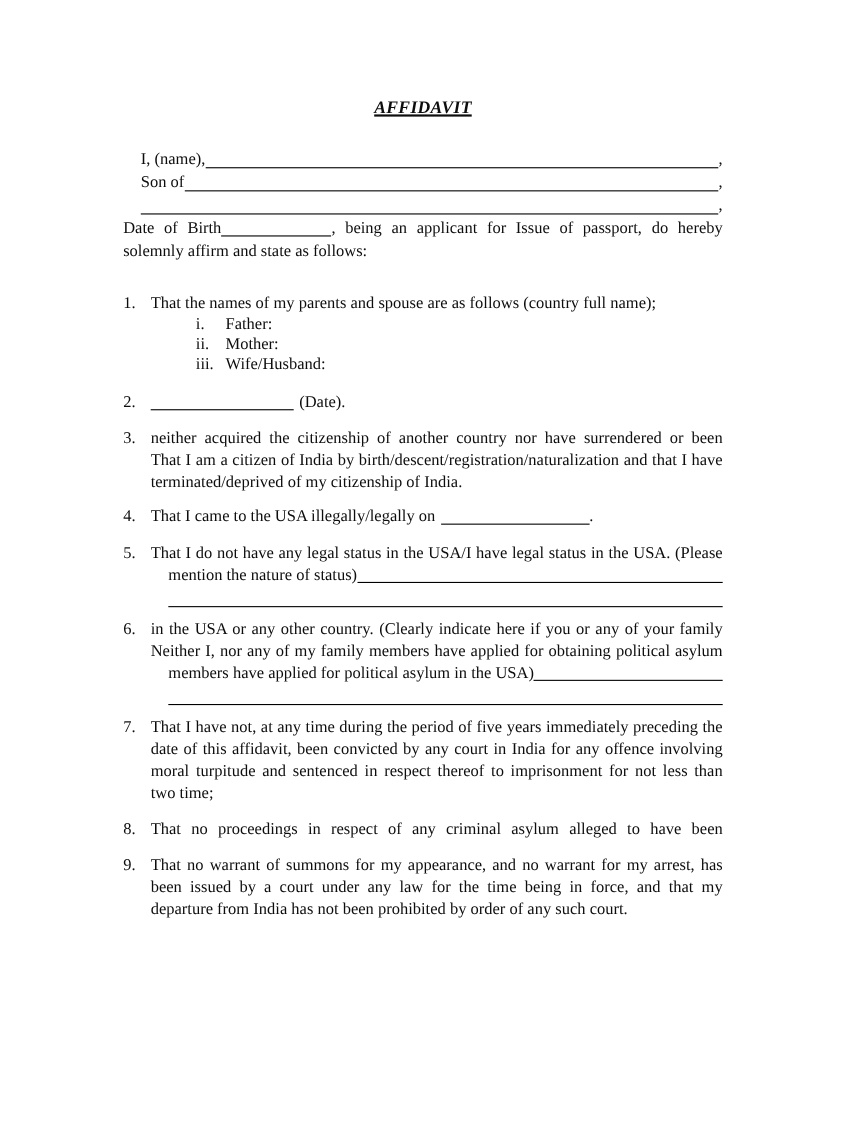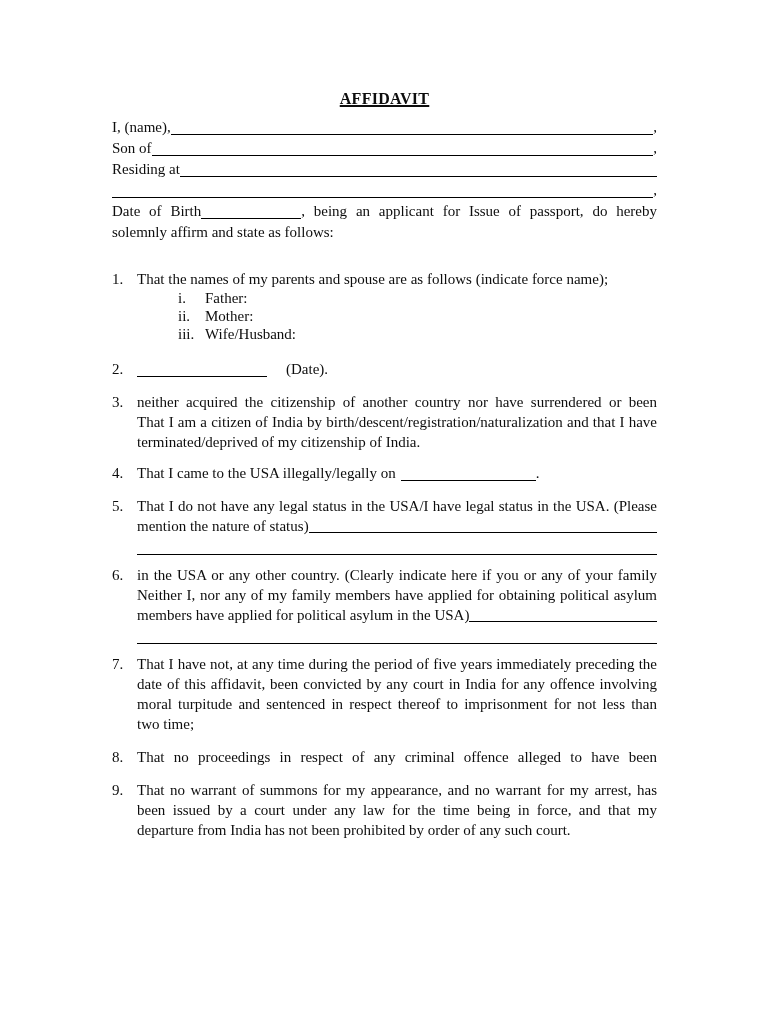--- a/index.html
+++ b/index.html
@@ -6,37 +6,37 @@
   html, body { background:#ffffff; }
   body {
     width:770px; height:1024px; overflow:hidden;
     font-family:"Liberation Serif", serif;
     color:#0d0d0d;
   }
   .page { padding:90px 113px 0 112px; }
   .title {
     font-size:16px; font-weight:700; text-align:center;
     text-decoration:underline; text-decoration-thickness:1.5px;
-    margin-bottom:9px; letter-spacing:.3px;
+    margin-bottom:27px; letter-spacing:.3px;font-style:italic;
   }
   .intro { font-size:15px; line-height:21px; }
   .intro .frow { height:21px; }
-  .frow { display:flex; }
+  .frow { display:flex;margin-left:16px; }
   .frow > span { white-space:pre; }
   .fill {
     flex:1 1 auto; align-self:flex-end; height:0;
     border-bottom:1.4px solid #000; margin-bottom:3px;
   }
   .jl { text-align:justify; text-align-last:justify; }
   .iblank {
     display:inline-block; height:0; width:100px;
     border-bottom:1.4px solid #000; vertical-align:-2.5px;
   }
   .w100 { width:100px; } .w130 { width:130px; } .w135 { width:135px; }
-  .ml { margin-left:5px; } .gap { margin-left:19px;text-align:center; }
+  .ml { margin-left:5px; } .gap { margin-left:5px;text-align:center; }
   .list { margin-top:26px; font-size:15px; line-height:20px; }
   .item { display:flex; margin-bottom:13px; }
   .item.mb16 { margin-bottom:16px; }
   .item.mb11 { margin-bottom:11px; }
   .item.mb7  { margin-bottom:7px; }
   .num { width:25px; flex:0 0 25px; }
   .body { width:520px; flex:0 0 520px; }
   .body .frow { height:20px; }
   .frow.ul { height:22px; }
   .sub { display:flex; line-height:18px; }
@@ -54,37 +54,33 @@
         <span>I, (name),</span>
         <span class="fill"></span>
         <span>,</span>
       </div>
     <div class="frow">
         <span>Son of</span>
         <span class="fill"></span>
         <span>,</span>
       </div>
     <div class="frow">
-        <span>Residing at</span>
-        <span class="fill"></span>
-      </div>
-    <div class="frow">
         <span class="fill"></span>
         <span>,</span>
       </div>
     <div class="jl"><span>Date of Birth</span><span class="iblank w100"></span><span>, being an applicant for Issue of passport, do hereby</span></div>
     <div>solemnly affirm and state as follows:</div>
   </div>
 
   <div class="list">
 
     <div class="item mb16">
       <span class="num">1.</span>
       <div class="body">
-        <div>That the names of my parents and spouse are as follows (indicate force name);</div>
+        <div>That the names of my parents and spouse are as follows (country full name);</div>
         <div class="sub">
             <span class="rn">i.</span>
             <span>Father:</span>
           </div>
         <div class="sub">
             <span class="rn">ii.</span>
             <span>Mother:</span>
           </div>
         <div class="sub">
             <span class="rn">iii.</span>
@@ -151,21 +147,21 @@
         <div class="jl">That I have not, at any time during the period of five years immediately preceding the</div>
         <div class="jl">date of this affidavit, been convicted by any court in India for any offence involving</div>
         <div class="jl">moral turpitude and sentenced in respect thereof to imprisonment for not less than</div>
         <div>two time;</div>
       </div>
     </div>
 
     <div class="item">
       <span class="num">8.</span>
       <div class="body">
-        <div class="jl">That no proceedings in respect of any criminal offence alleged to have been</div>
+        <div class="jl">That no proceedings in respect of any criminal asylum alleged to have been</div>
       </div>
     </div>
 
     <div class="item">
       <span class="num">9.</span>
       <div class="body">
         <div class="jl">That no warrant of summons for my appearance, and no warrant for my arrest, has</div>
         <div class="jl">been issued by a court under any law for the time being in force, and that my</div>
         <div>departure from India has not been prohibited by order of any such court.</div>
       </div>

